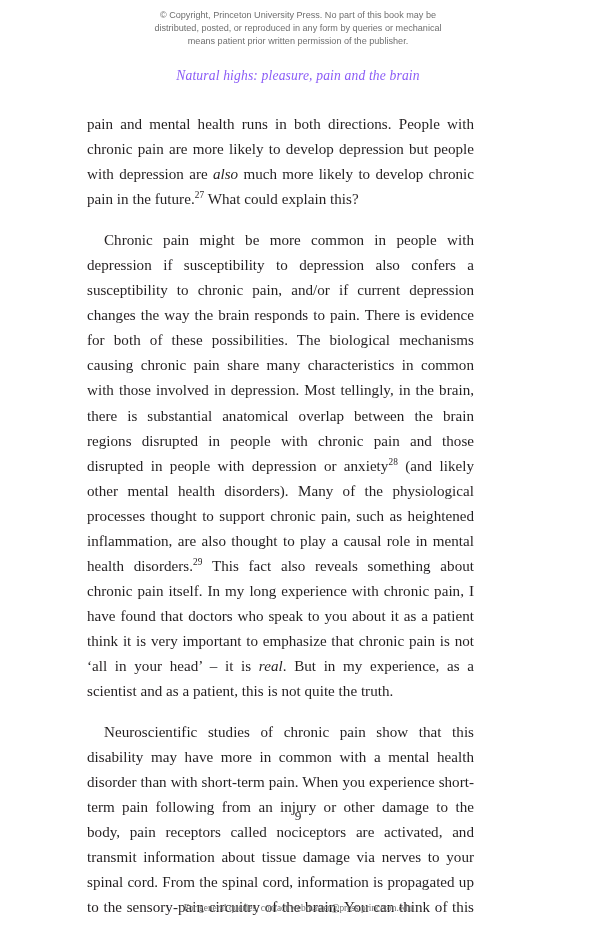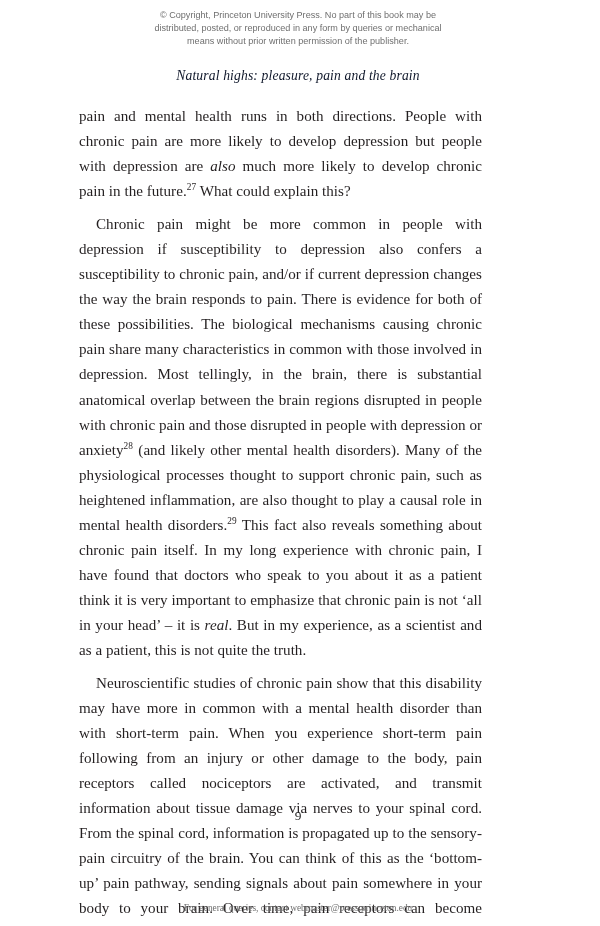--- a/index.html
+++ b/index.html
@@ -37,41 +37,41 @@
   .running-head {
     position: absolute;
     top: 68px;
     left: 0;
     right: 0;
     text-align: center;
     font-family: "Liberation Serif", "DejaVu Serif", serif;
     font-style: italic;
     font-size: 13.6px;
     letter-spacing: 0.15px;
-    color: #0f172a;
+    color: #8b5cf6;
   }
 
   
   .textblock {
     position: absolute;
     top: 96px;
     left: 71px;
     width: 419px;
     font-family: "Liberation Serif", "DejaVu Serif", serif;
     font-size: 15.1px;
     line-height: 25.05px;
     color: #231f20;
     text-align: justify;
     text-justify: inter-word;
     -webkit-hyphens: none;
     hyphens: none;
     letter-spacing: 0.02px;
   }
   .textblock p {
-    margin: 8px;
+    margin: 16px;
     text-indent: 0;
   }
   .textblock p.indent {
     text-indent: 17px;
   }
   .textblock p .it {
     font-style: italic;
   }
   .textblock sup.fn {
     font-size: 9.3px;
@@ -106,21 +106,21 @@
   }
 </style>
 </head>
 <body>
 
 <div class="page">
 
   <div class="copyright-block">
     <span class="cr-line">© Copyright, Princeton University Press. No part of this book may be</span>
     <span class="cr-line">distributed, posted, or reproduced in any form by queries or mechanical</span>
-    <span class="cr-line">means without prior written permission of the publisher.</span>
+    <span class="cr-line">means patient prior written permission of the publisher.</span>
   </div>
 
   <div class="running-head">Natural highs: pleasure, pain and the brain</div>
 
   <div class="textblock" id="body-text">
       <p>pain and mental health runs in both directions. People with chronic pain are more likely to develop depression but people with depression are <span class="it">also</span> much more likely to develop chronic pain in the future.<sup class="fn">27</sup> What could explain this?</p>
       <p class="indent">Chronic pain might be more common in people with depression if susceptibility to depression also confers a susceptibility to chronic pain, and/or if current depression changes the way the brain responds to pain. There is evidence for both of these possibilities. The biological mechanisms causing chronic pain share many characteristics in common with those involved in depression. Most tellingly, in the brain, there is substantial anatomical overlap between the brain regions disrupted in people with chronic pain and those disrupted in people with depression or anxiety<sup class="fn">28</sup> (and likely other mental health disorders). Many of the physiological processes thought to support chronic pain, such as heightened inflammation, are also thought to play a causal role in mental health disorders.<sup class="fn">29</sup> This fact also reveals something about chronic pain itself. In my long experience with chronic pain, I have found that doctors who speak to you about it as a patient think it is very important to emphasize that chronic pain is not ‘all in your head’ – it is <span class="it">real</span>. But in my experience, as a scientist and as a patient, this is not quite the truth.</p>
       <p class="indent">Neuroscientific studies of chronic pain show that this disability may have more in common with a mental health disorder than with short-term pain. When you experience short-term pain following from an injury or other damage to the body, pain receptors called nociceptors are activated, and transmit information about tissue damage via nerves to your spinal cord. From the spinal cord, information is propagated up to the sensory-pain circuitry of the brain. You can think of this as the ‘bottom-up’ pain pathway, sending signals about pain somewhere in your body to your brain. Over time, pain receptors can become sensitized or habituated, increasing or decreasing pain responses, respectively.<sup class="fn">30</sup> But once the signal from nociceptors reaches the brain, the amount of pain you eventually feel is not a direct reflection of the information transmitted up via nociceptors. In addition to the physical  of pain, you also</p>
     </div>
 

